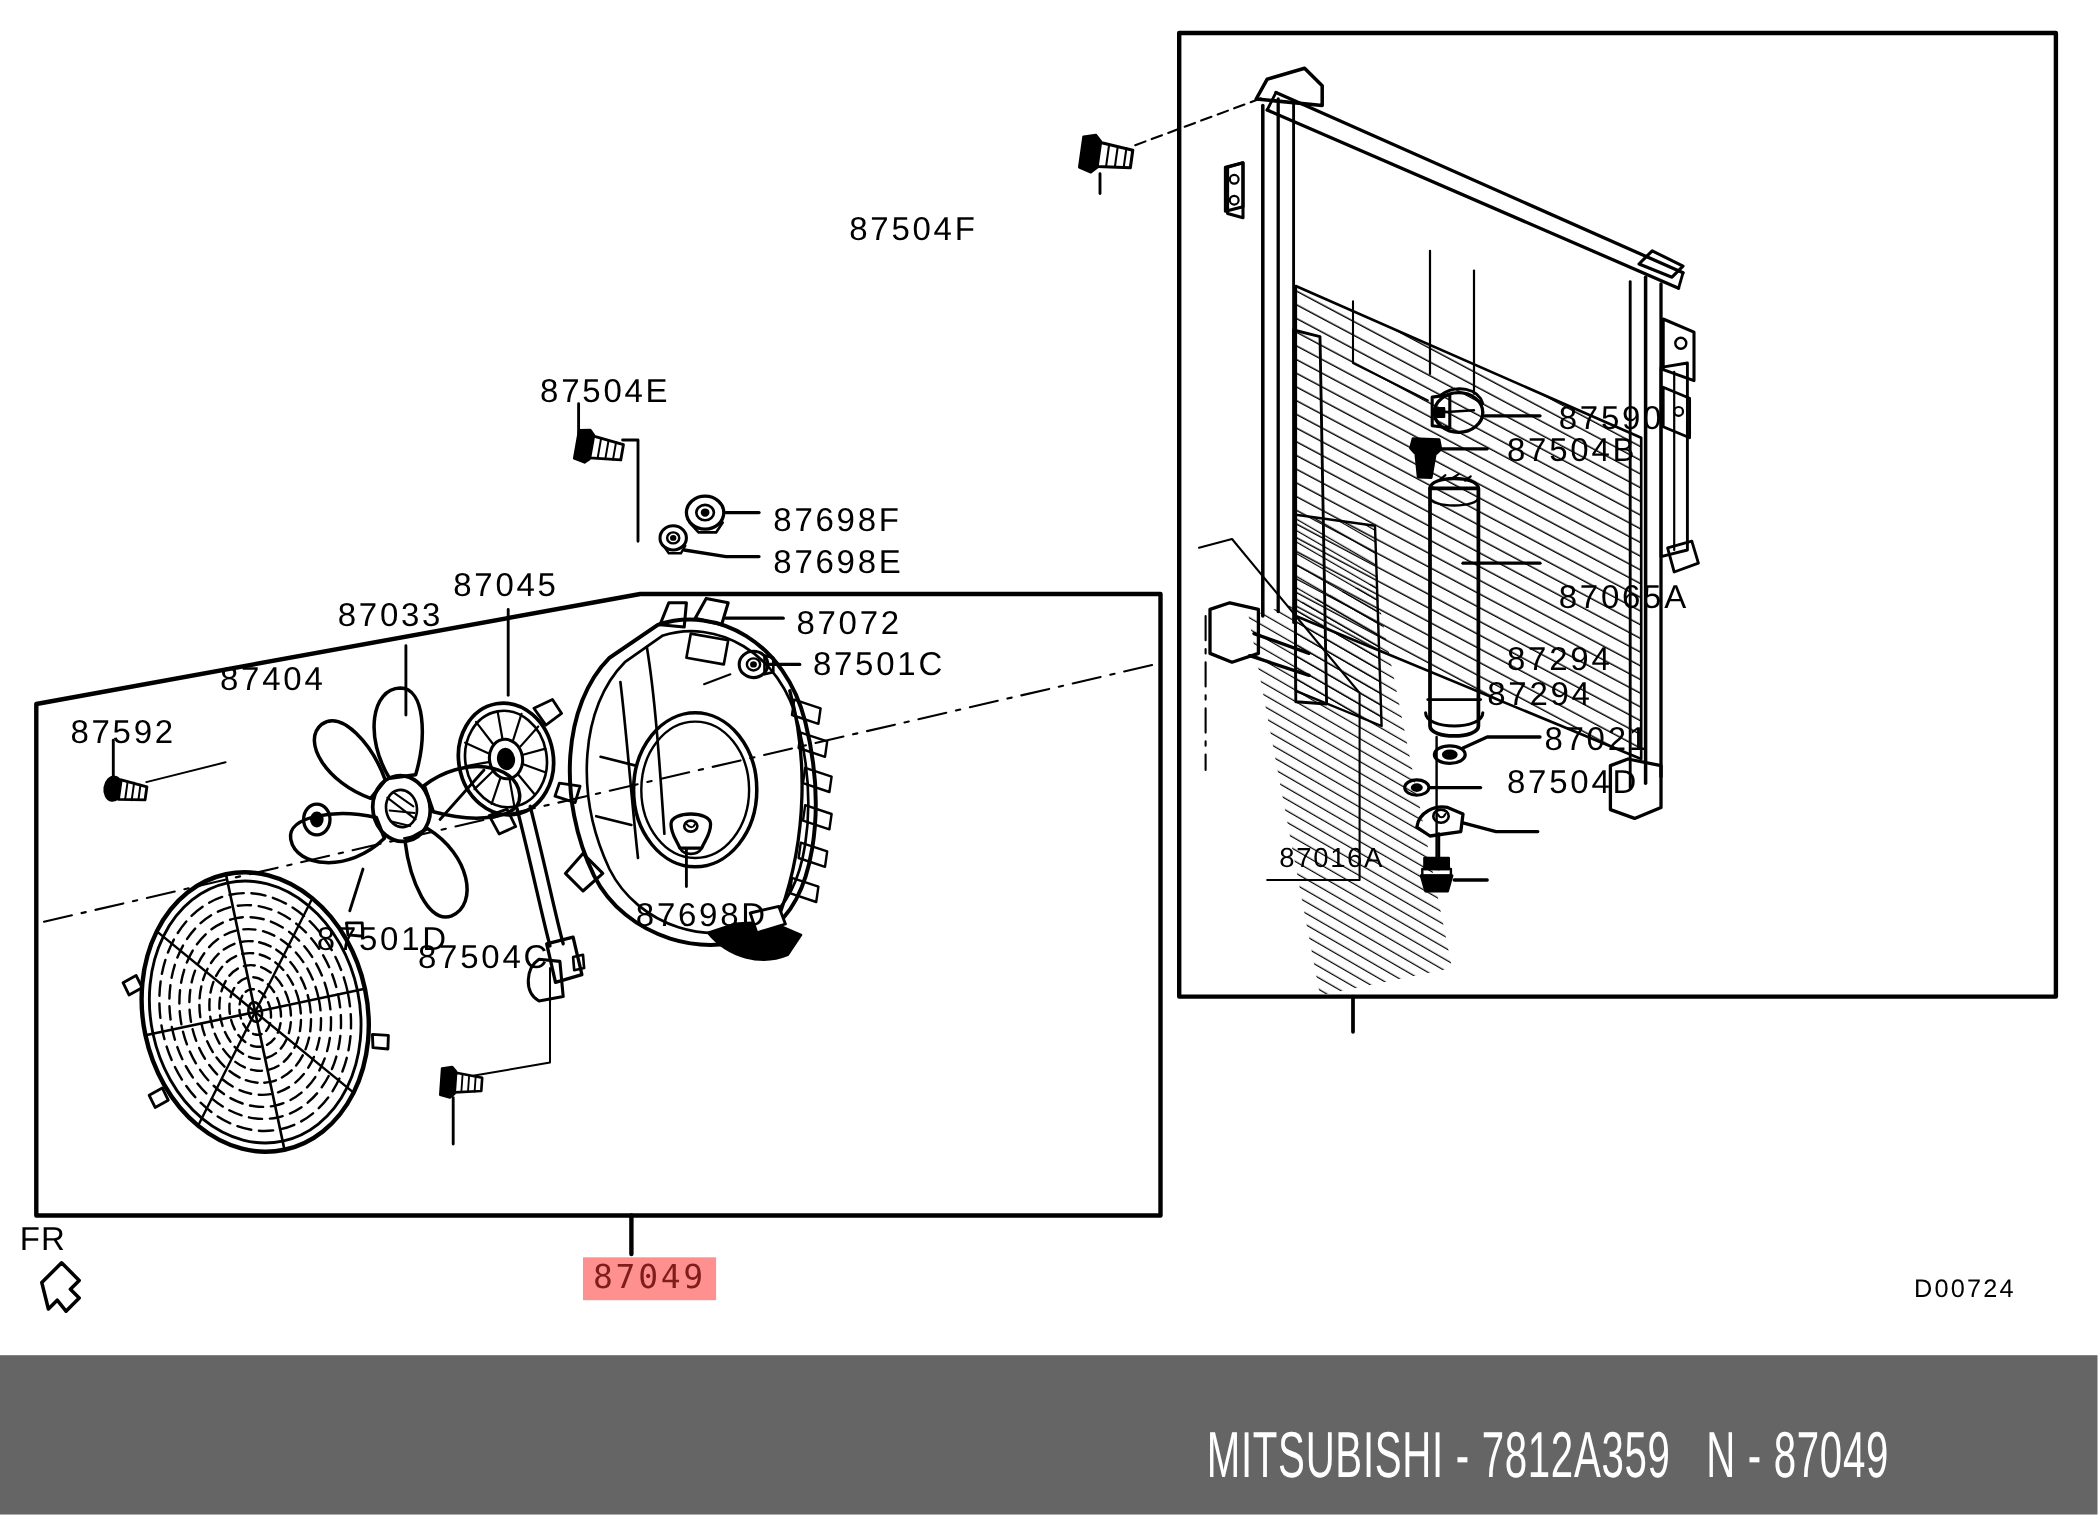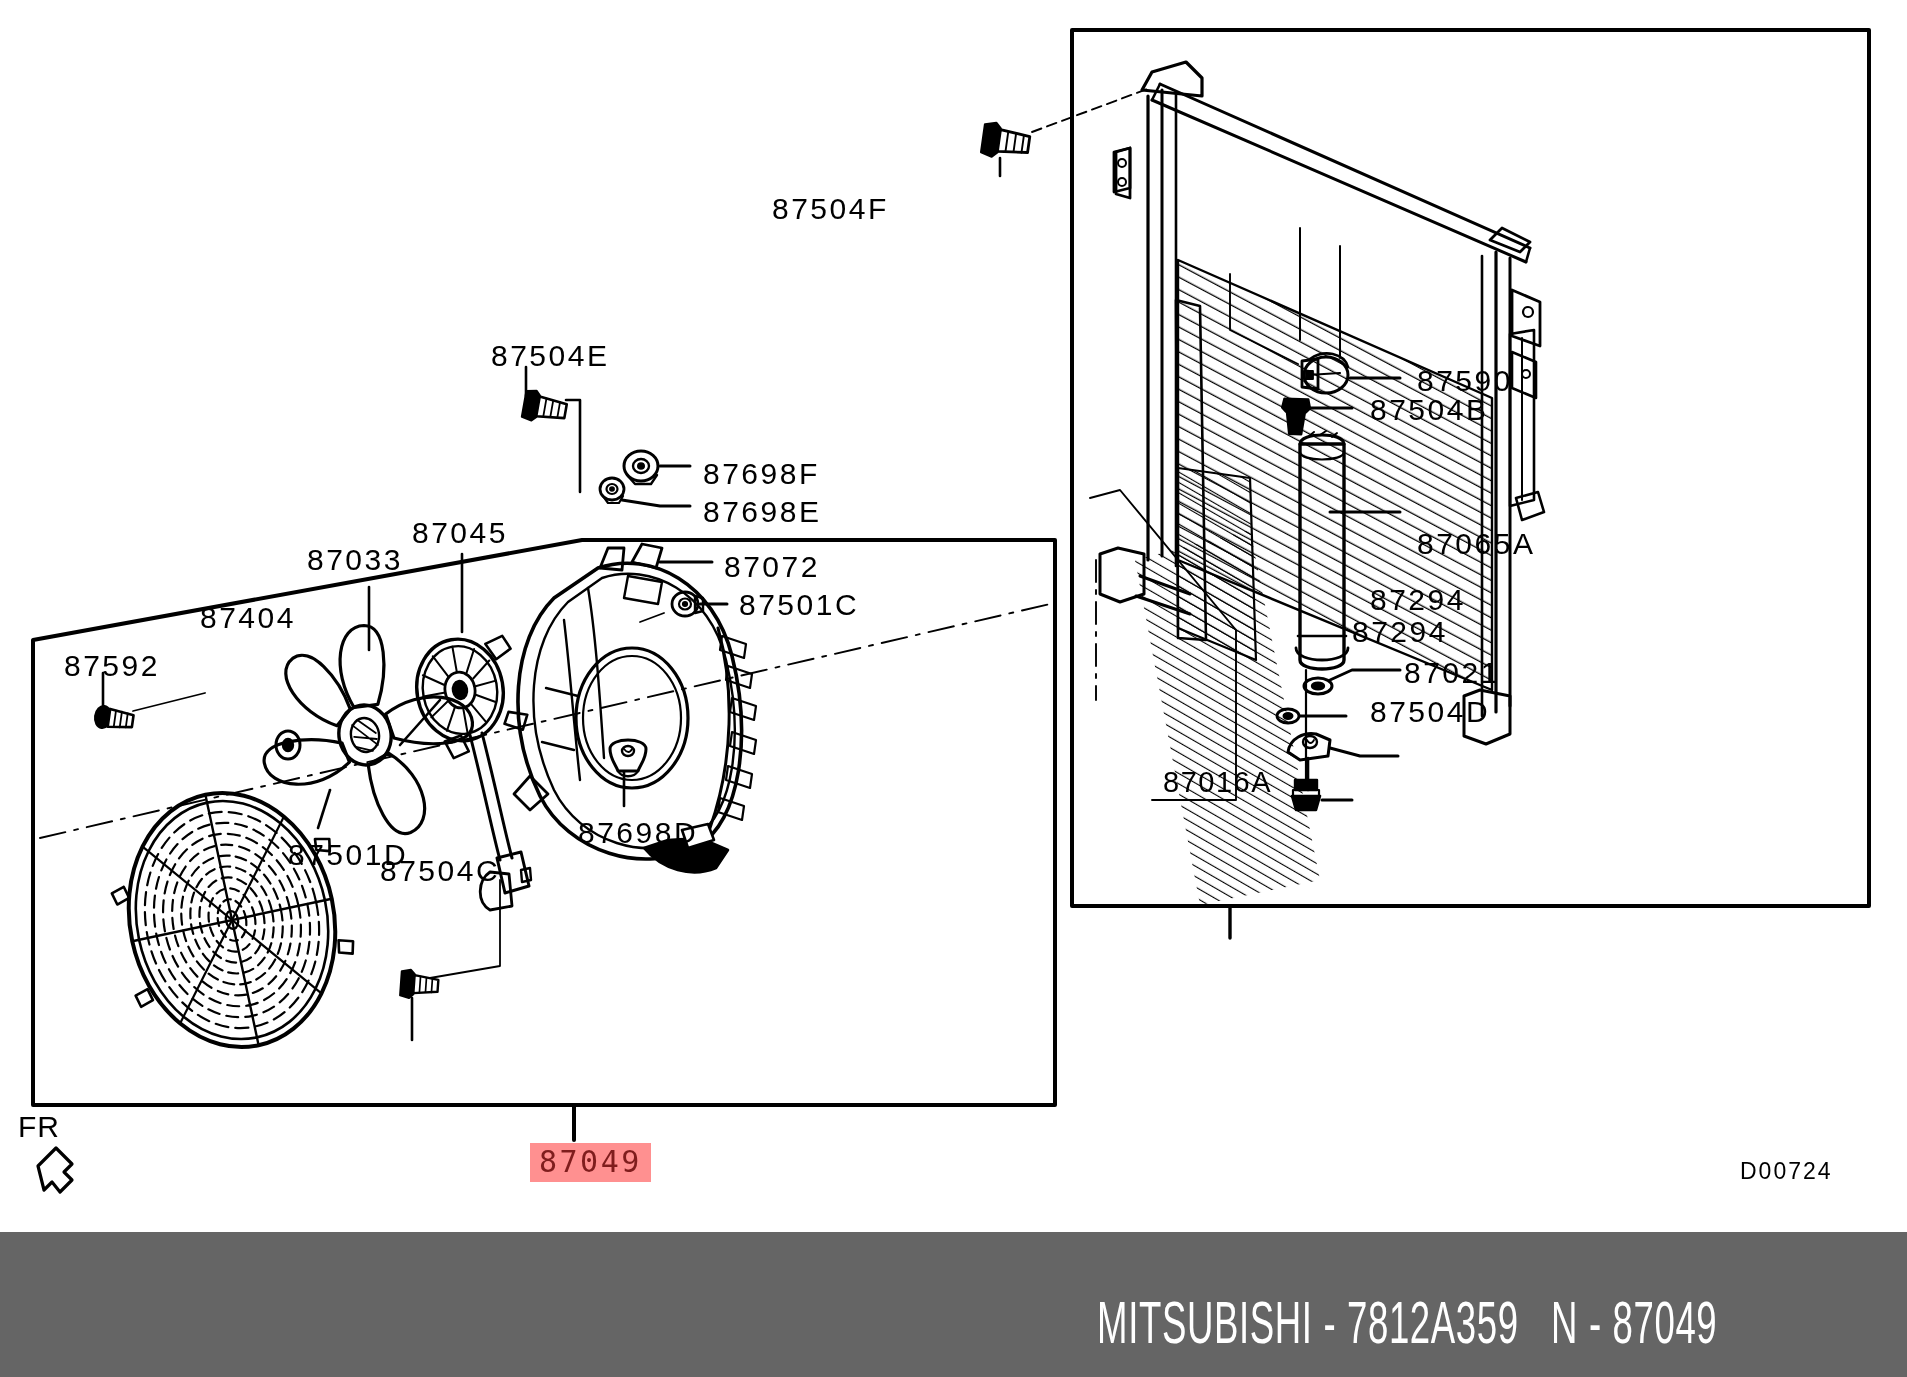--- a/index.html
+++ b/index.html
@@ -1,21 +1,21 @@
 <!DOCTYPE html>
 <html><head>
 <meta charset="utf-8">
 <style>
   html,body{margin:0;padding:0;background:#fff;}
   body{width:1907px;height:1377px;font-family:"DejaVu Sans Mono","Liberation Mono",monospace;overflow:hidden;position:relative;}
   #stage{position:absolute;inset:0;width:1907px;height:1377px;}
   svg.layer{position:absolute;left:0;top:0;width:1907px;height:1377px;}
   .lbl{position:absolute;font-family:Liberation Sans, sans-serif;
        font-size:30px;letter-spacing:2.5px;color:#000;white-space:nowrap;line-height:1;}
-  .lbl.sm{font-size:29px;letter-spacing:1.5px;}
+  .lbl.sm{font-size:25px;letter-spacing:1.5px;}
   .lbl.fr{font-size:30px;letter-spacing:1px;}
   .lbl.did{font-size:23px;letter-spacing:2px;}
   .hl{position:absolute;background:#ff9090;color:#7f1d1d;font-size:30px;letter-spacing:2.5px;
       padding:4px 9px 5px 9px;line-height:1;white-space:nowrap;
       font-family:"DejaVu Sans Mono","Liberation Mono",monospace;}
   #banner{position:absolute;left:0;top:1232px;width:1907px;height:145px;background:#656565;}
   #bannertext{position:absolute;left:0;top:1232px;width:1907px;height:182px;
       display:flex;align-items:center;justify-content:flex-end;
       color:#fff;font-family:"Liberation Sans","DejaVu Sans",sans-serif;
       font-size:59px;font-weight:400;letter-spacing:1px;

